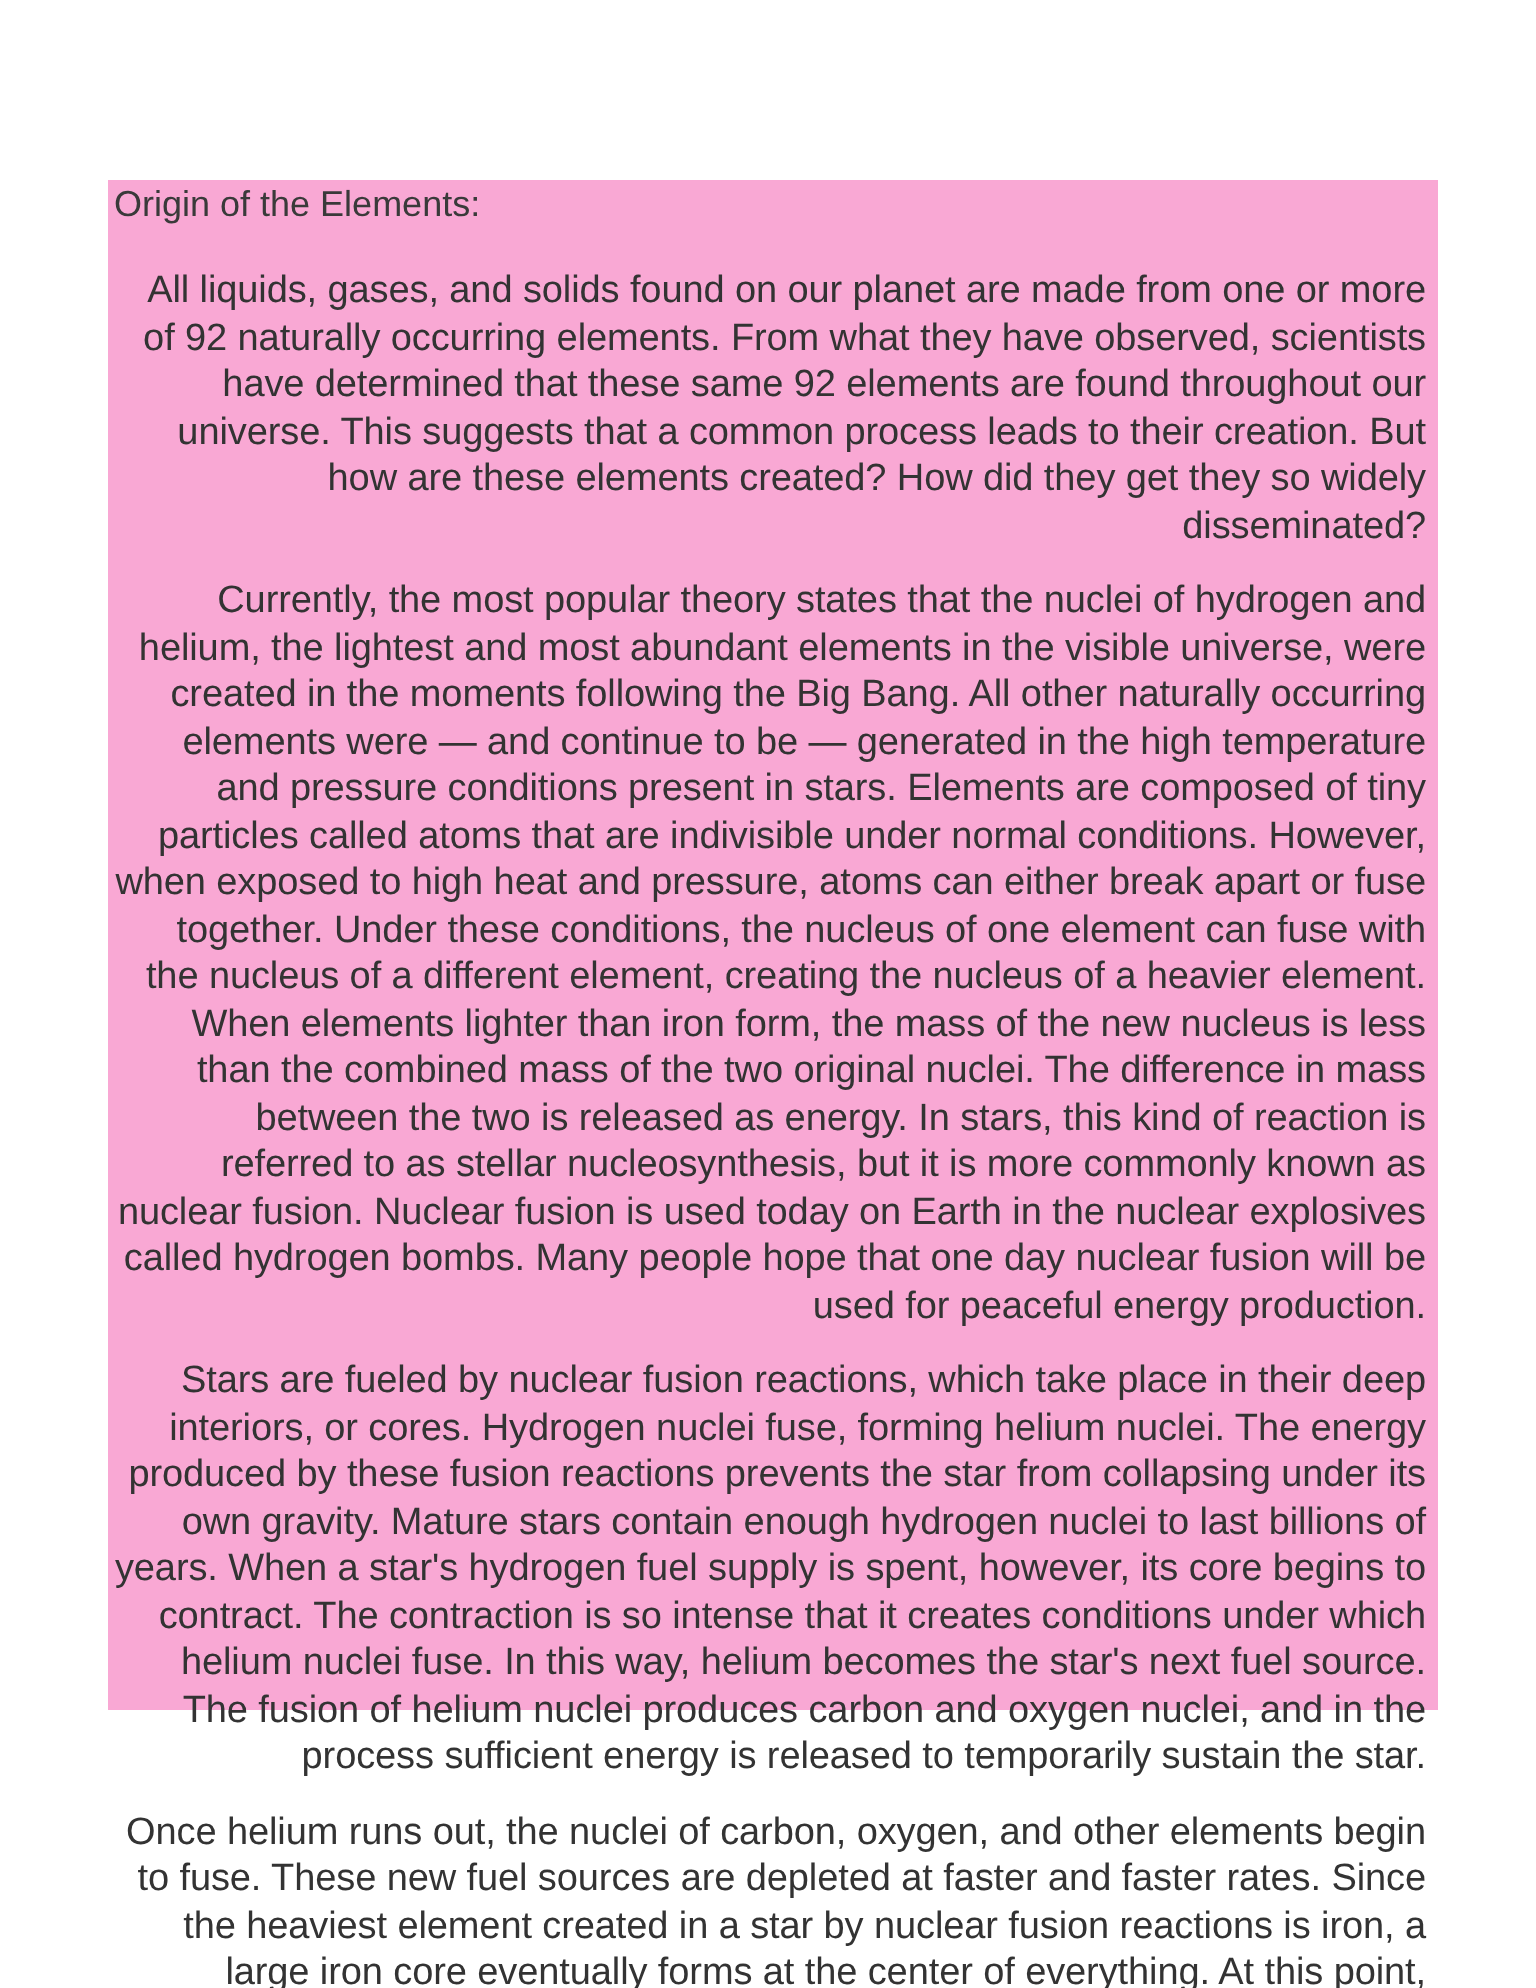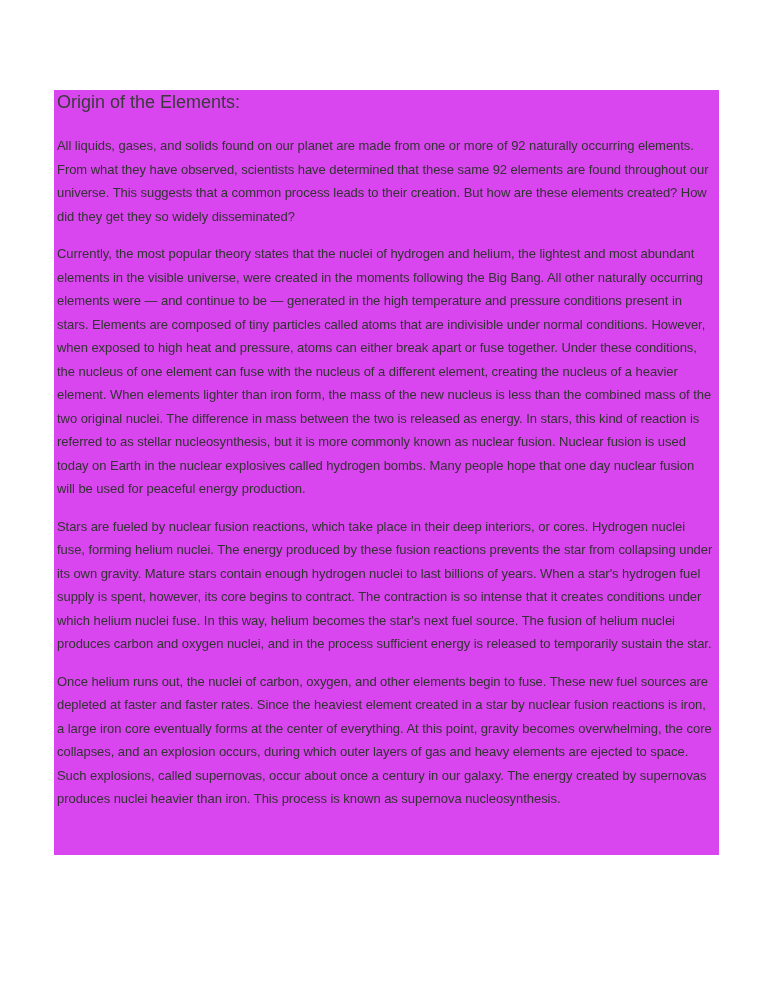--- a/index.html
+++ b/index.html
@@ -14,38 +14,39 @@
       overflow: hidden;
       font-family: "Liberation Sans", sans-serif;
       color: #333333;
     }
     .doc-box {
       position: absolute;
       left: 54px;
       top: 90px;
       width: 665px;
       height: 765px;
-      background: #d946ef;
+      background: #f9a8d4;
       box-sizing: border-box;
       padding: 0 6px 0 3px;
     }
     .doc-title {
       margin: 0;
       padding-top: 0px;
       font-size: 18px;
       line-height: 24px;
       font-weight: normal;
       color: #3a3a3a;
     }
     .doc-para {
       margin: 14px 0 0 0;
-      font-size: 13px;
+      font-size: 19px;
       line-height: 23.5px;
       color: #333333;
       letter-spacing: -0.05px;
+      text-align: right;
     }
     .doc-para.first {
       margin-top: 20px;
     }
   </style>
 </head>
 <body>
 
 <div class="doc-box">
   <h1 class="doc-title">Origin of the Elements:</h1>

